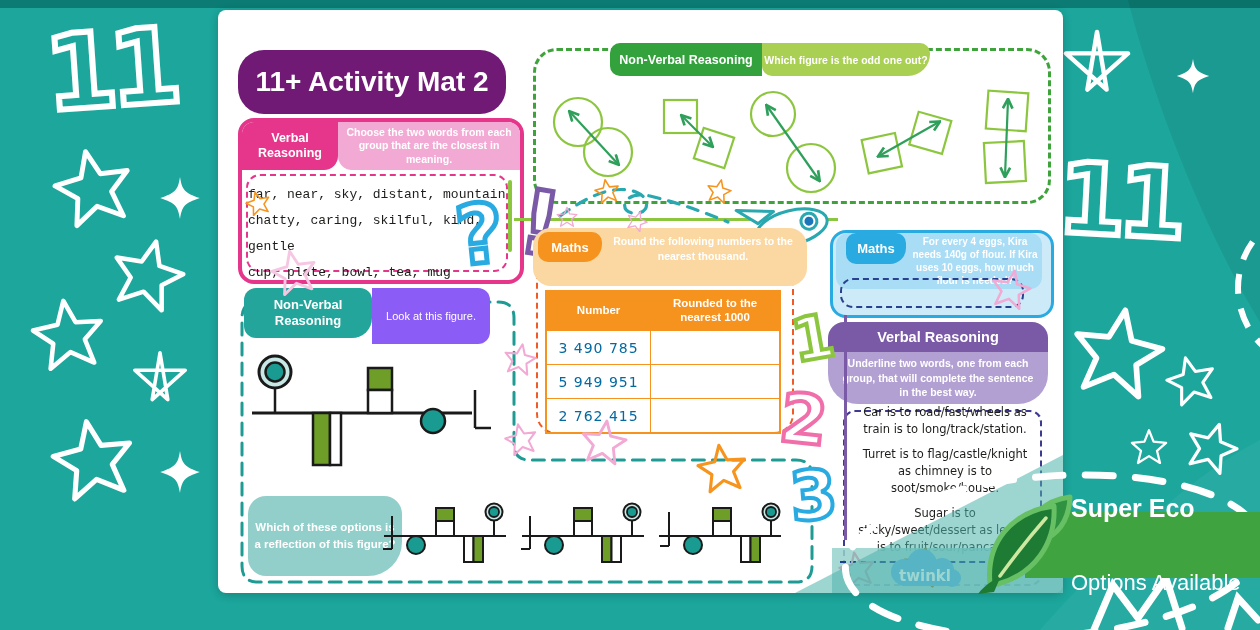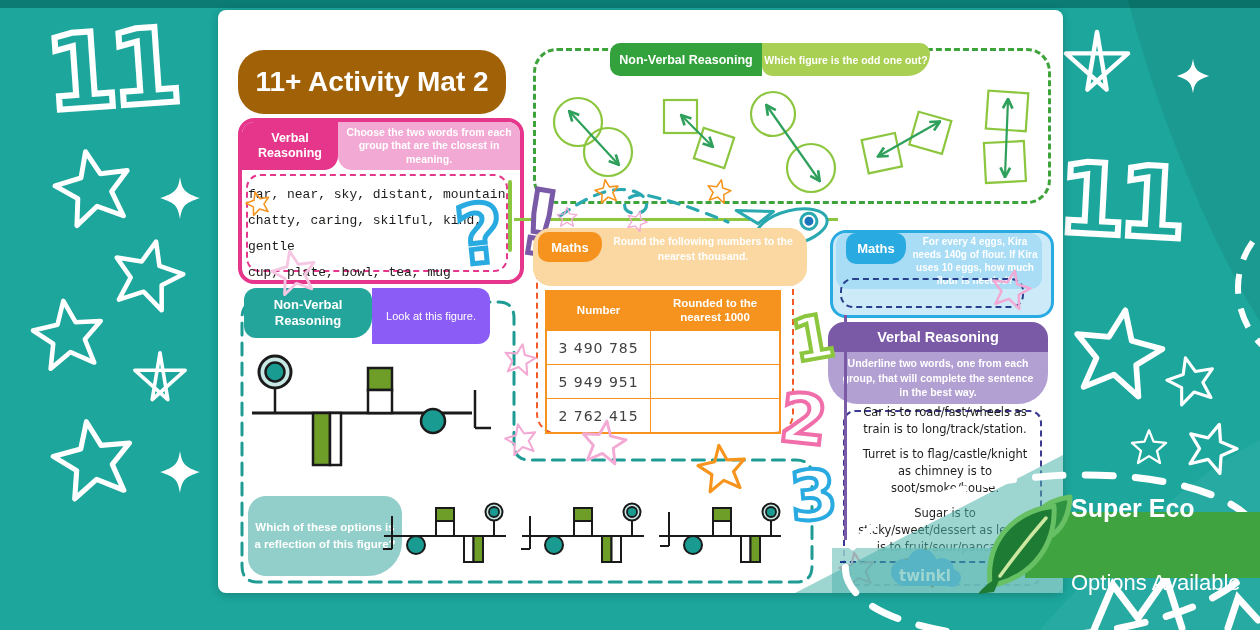--- a/index.html
+++ b/index.html
@@ -2,21 +2,21 @@
 <html><head>
 <meta charset="utf-8">
 <style>
   html,body{margin:0;padding:0;}
   body{font-family:"Liberation Sans",sans-serif;}
   .page{position:relative;width:1260px;height:630px;background:#1CA69C;overflow:hidden;}
   .abs{position:absolute;}
   .hand{font-family:"DejaVu Sans",sans-serif;color:#1d1d1b;}
   
   .sheet{left:218px;top:10px;width:845px;height:583px;background:#fff;border-radius:8px;box-shadow:0 2px 10px rgba(0,0,0,0.2);}
-  .title-box{left:20px;top:40px;width:268px;height:64px;background:#a16207;border-radius:26px;display:flex;align-items:center;justify-content:center;font-size:28px;font-weight:bold;color:#fff;}
+  .title-box{left:20px;top:40px;width:268px;height:64px;background:#701a75;border-radius:26px;display:flex;align-items:center;justify-content:center;font-size:28px;font-weight:bold;color:#fff;}
   
   .pink-outer{left:20px;top:108px;width:278px;height:158px;border:4px solid #E5368C;border-radius:16px;overflow:hidden;background:#fff;}
   .pink-hd{display:flex;height:48px;}
   .pink-hd-dark{width:96px;background:#E5368C;border-radius:0 0 14px 0;display:flex;align-items:center;justify-content:center;font-size:12.5px;font-weight:bold;color:#fff;text-align:center;line-height:1.2;}
   .pink-hd-light{flex:1;background:#F2A9D4;border-radius:0 0 0 14px;display:flex;align-items:center;justify-content:center;font-size:10.5px;font-weight:bold;color:#fff;text-align:center;line-height:1.3;padding:0 8px;}
   .pink-dash{left:28px;top:164px;width:258px;height:88px;border:2px dashed #E5368C;border-radius:14px;padding-top:6px;}
   .pink-line{font-size:13px;text-align:left;line-height:26px;font-family:Liberation Mono, monospace;}
   
   .teal-hd-dark{left:26px;top:278px;width:128px;height:50px;background:#23A59B;border-radius:12px 12px 20px 12px;display:flex;align-items:center;justify-content:center;font-size:13px;font-weight:bold;color:#fff;text-align:center;line-height:1.25;}
   .teal-hd-light{left:154px;top:278px;width:118px;height:56px;background:#8b5cf6;border-radius:0 12px 12px 0;display:flex;align-items:center;justify-content:center;font-size:11px;font-weight:normal;color:#fff;text-align:center;}
@@ -25,21 +25,21 @@
   .green-dash{left:315px;top:38px;width:512px;height:150px;border:3px dashed #3FA33C;border-radius:24px;}
   .green-hd-dark{left:392px;top:33px;width:152px;height:33px;background:#33A13C;border-radius:10px 0 0 10px;display:flex;align-items:center;justify-content:center;font-size:12.5px;font-weight:bold;color:#fff;}
   .green-hd-light{left:544px;top:33px;width:168px;height:33px;background:#A9CF53;border-radius:0 10px 22px 10px;display:flex;align-items:center;justify-content:center;font-size:10.5px;font-weight:bold;color:#fff;}
   
   .or-dash{left:318px;top:248px;width:254px;height:172px;border:2.5px dashed #F15A24;border-radius:20px;}
   .or-panel{left:315px;top:218px;width:274px;height:58px;background:#FBD8A2;border-radius:18px;}
   .or-maths{left:320px;top:222px;width:64px;height:30px;background:#F6921E;border-radius:10px 10px 18px 10px;display:flex;align-items:center;justify-content:center;font-size:13px;font-weight:bold;color:#fff;}
   .or-instr{left:392px;top:224px;width:186px;font-size:10.5px;font-weight:bold;color:#fff;text-align:center;line-height:1.45;}
   .or-table{left:327px;top:280px;width:236px;border-collapse:collapse;border:2px solid #F6921E;}
   .or-table th{background:#F6921E;color:#fff;font-size:11.5px;font-weight:bold;height:36px;border:1.5px solid #F6921E;line-height:1.2;}
-  .or-table td{border:1.5px solid #F6921E;height:31px;text-align:center;font-size:14px;font-family:"DejaVu Sans",sans-serif;letter-spacing:1px;color:#404040;}
+  .or-table td{border:1.5px solid #F6921E;height:31px;text-align:center;font-size:14px;font-family:"DejaVu Sans",sans-serif;letter-spacing:1px;color:#0369a1;}
   
   .bl-outer{left:612px;top:220px;width:218px;height:82px;background:#CDEAF9;border:3px solid #29ABE2;border-radius:16px;}
   .bl-panel{left:618px;top:223px;width:206px;height:56px;background:#A9DCF5;border-radius:12px;}
   .bl-maths{left:628px;top:223px;width:60px;height:31px;background:#29ABE2;border-radius:10px 10px 16px 10px;display:flex;align-items:center;justify-content:center;font-size:13px;font-weight:bold;color:#fff;}
   .bl-instr{left:690px;top:225px;width:134px;font-size:10px;font-weight:bold;color:#fff;text-align:center;line-height:1.3;}
   .bl-answer{left:622px;top:268px;width:180px;height:26px;border:2.5px dashed #27418E;border-radius:13px;}
   
   .pu-hd{left:610px;top:312px;width:220px;height:30px;background:#7A59A7;border-radius:16px 16px 0 0;display:flex;align-items:center;justify-content:center;font-size:14.5px;font-weight:bold;color:#fff;}
   .pu-sub{left:610px;top:342px;width:220px;height:52px;background:#B3A0D3;border-radius:0 0 30px 30px;display:flex;align-items:center;justify-content:center;font-size:10.5px;font-weight:bold;color:#fff;text-align:center;line-height:1.4;padding:0 10px;box-sizing:border-box;}
   .pu-dash{left:625px;top:400px;width:195px;height:172px;border:2.5px dashed #3D3A91;border-radius:12px;}

